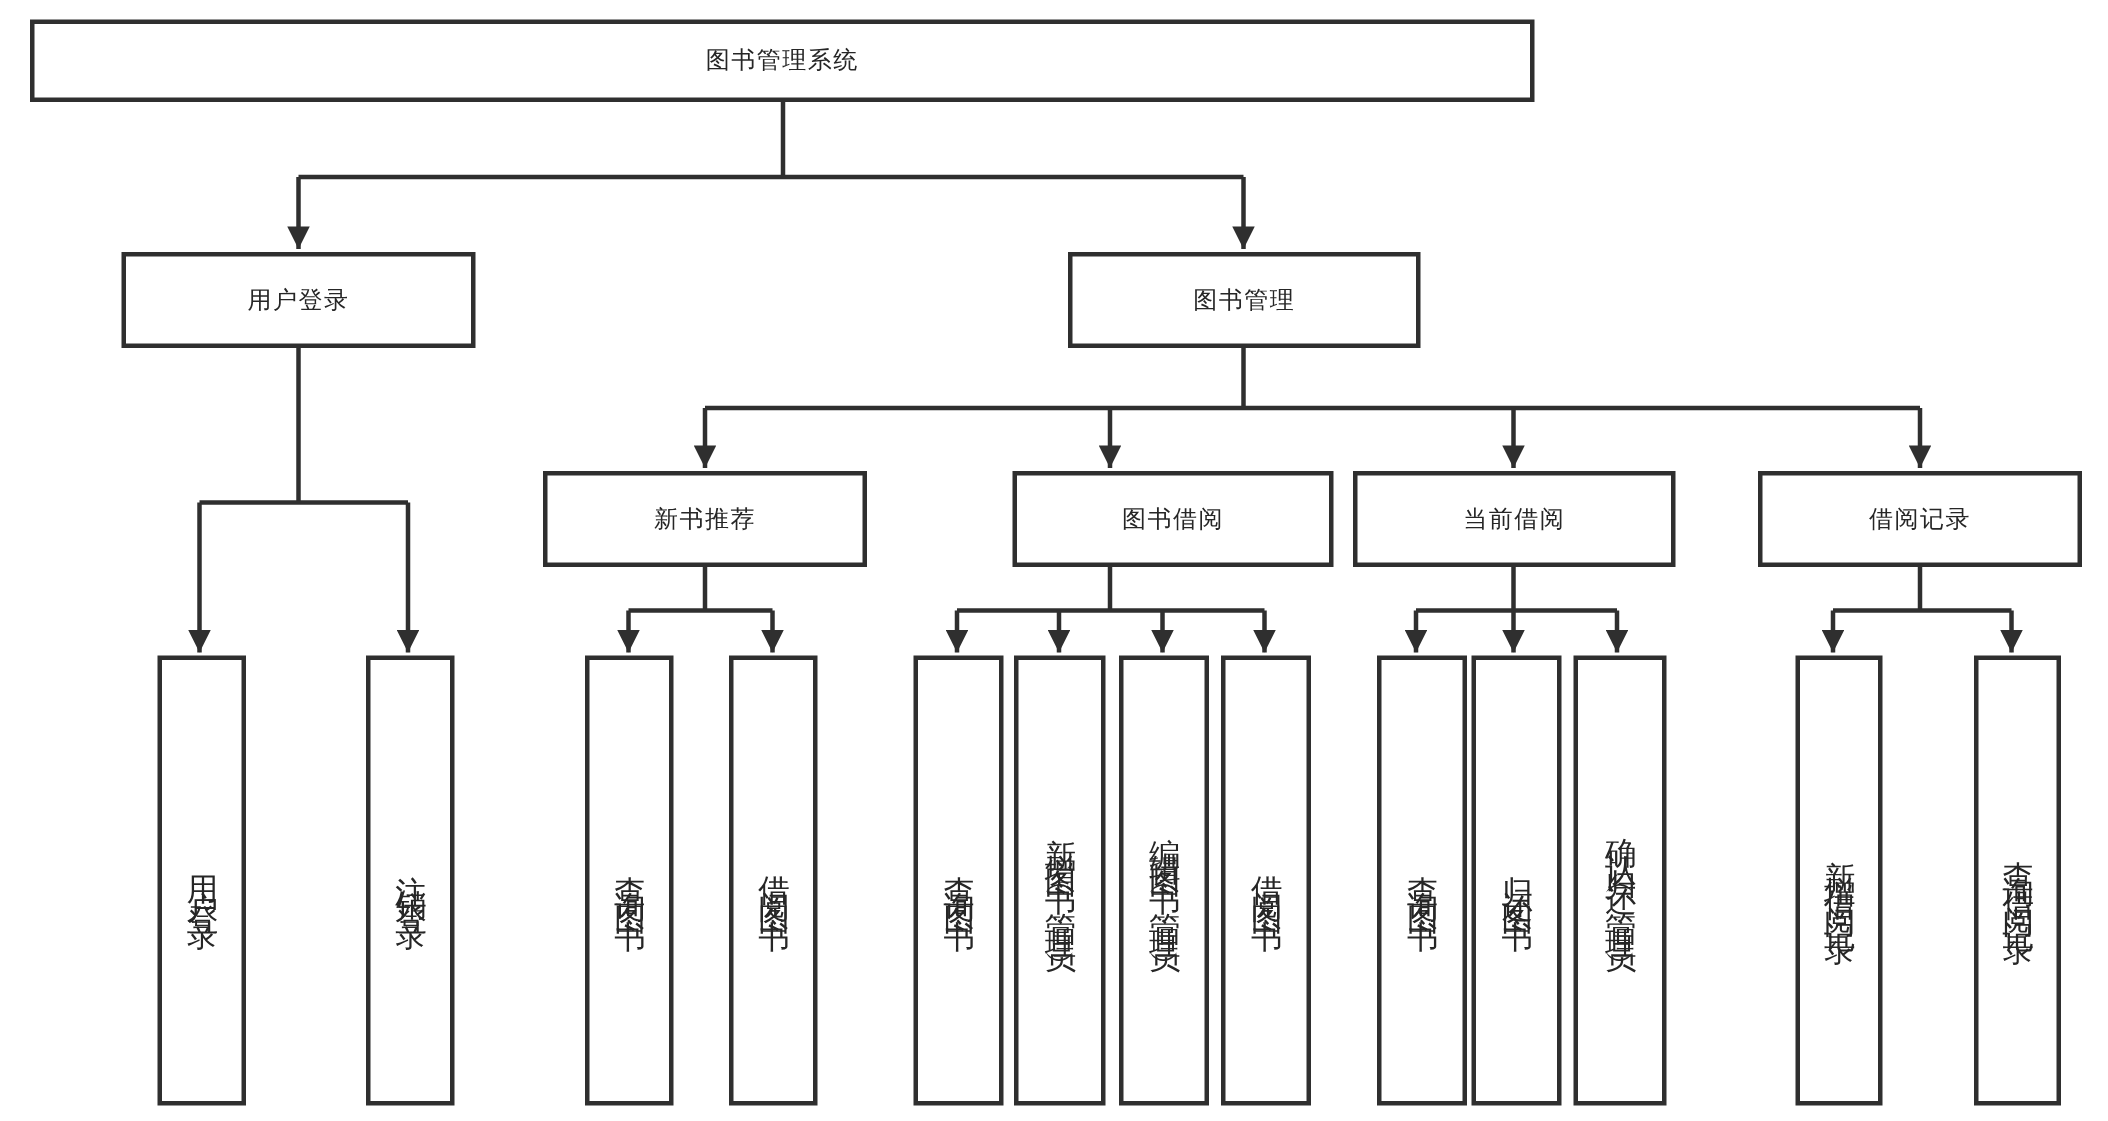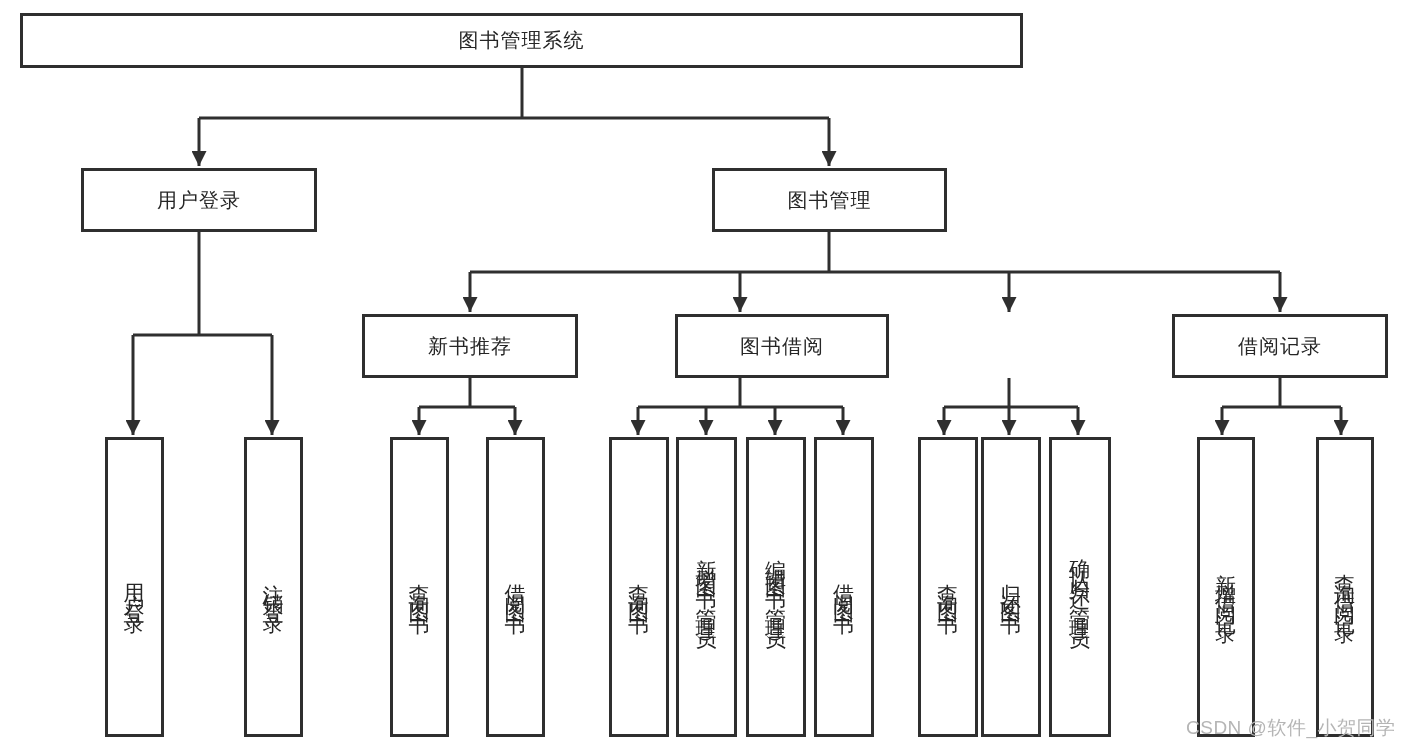--- a/index.html
+++ b/index.html
@@ -19,21 +19,21 @@
   svg.wires{position:absolute;left:0;top:0;z-index:1;}
   .box{
     position:absolute;
     border:3px solid var(--line);
     background:#fff;
     box-sizing:border-box;
     display:flex;align-items:center;justify-content:center;
     z-index:2;
   }
   .h-label{
-    font-size:20px;
+    font-size:16px;
     color:var(--text);
     letter-spacing:1px;
     white-space:nowrap;
     font-family:Liberation Serif, serif;
   }
   .leaf-label{
     writing-mode:vertical-rl;
     text-orientation:mixed;
     font-size:21px;
     letter-spacing:10px;
@@ -137,20 +137,23 @@
   <div class="box n-newbook">
     <span class="h-label">新书推荐</span>
   </div>
 
   <div class="box n-mgmt">
     <span class="h-label">图书管理</span>
   </div>
   <div class="box n-borrow">
     <span class="h-label">图书借阅</span>
   </div>
+  <div class="box n-current">
+    <span class="h-label">当前借阅</span>
+  </div>
   <div class="box n-records">
     <span class="h-label">借阅记录</span>
   </div>
 
   <div class="box leaf l-a">
     <span class="leaf-label">用户登录</span>
   </div>
   <div class="box leaf l-b">
     <span class="leaf-label">注销登录</span>
   </div>
@@ -185,15 +188,14 @@
     <span class="leaf-label">确认归还（管理员）</span>
   </div>
 
   <div class="box leaf l-l">
     <span class="leaf-label">新增借阅记录</span>
   </div>
   <div class="box leaf l-m">
     <span class="leaf-label">查询借阅记录</span>
   </div>
 
-  <div class="watermark">CSDN @软件_小贺同学</div>
 
 </div>
 
 </body></html>

